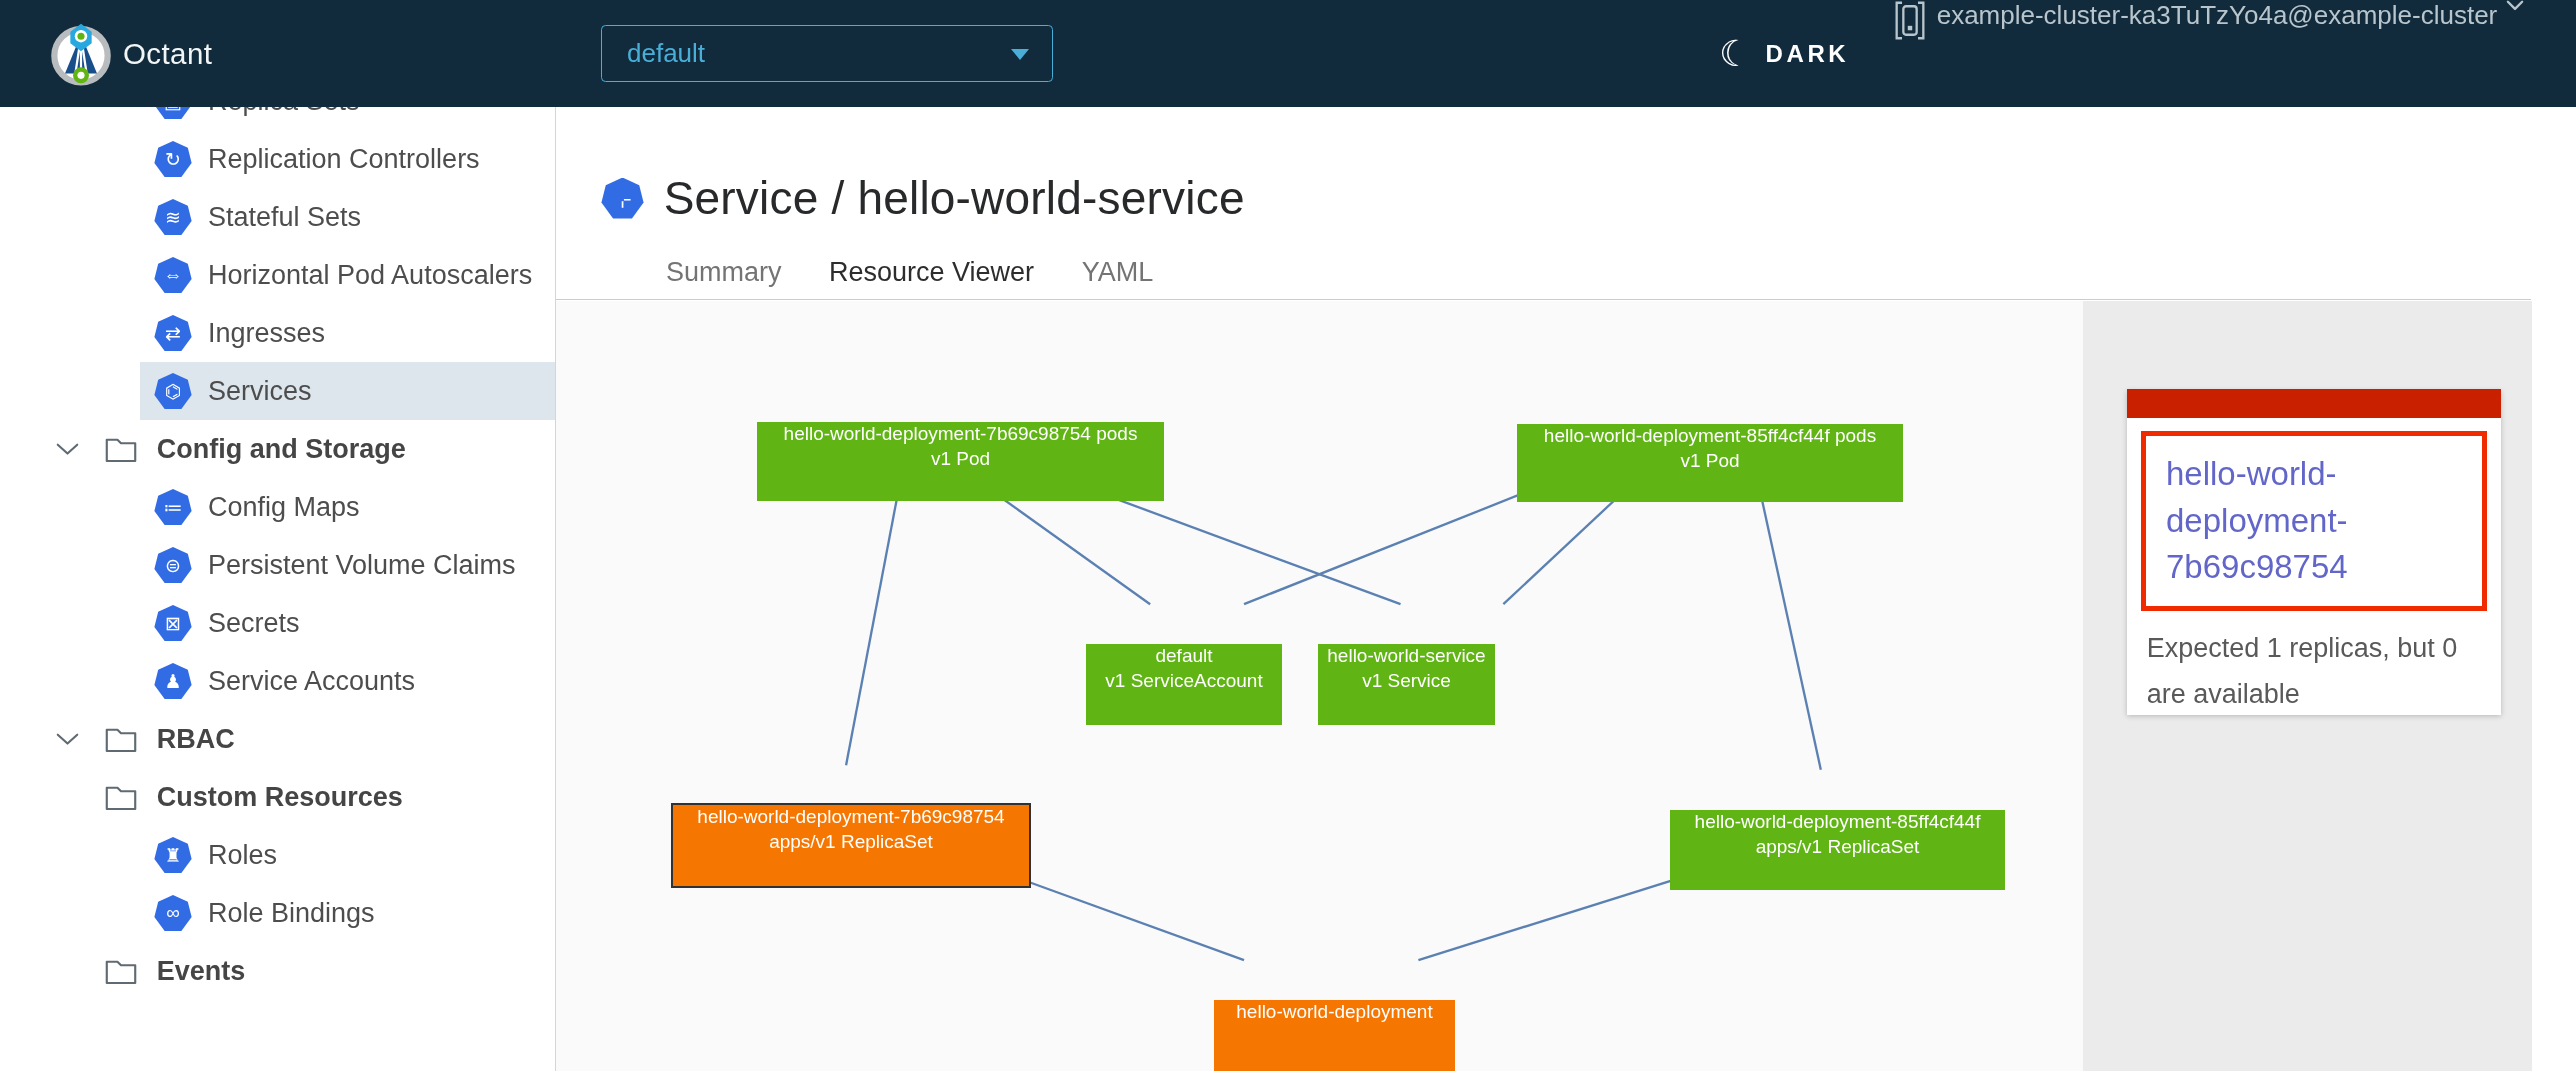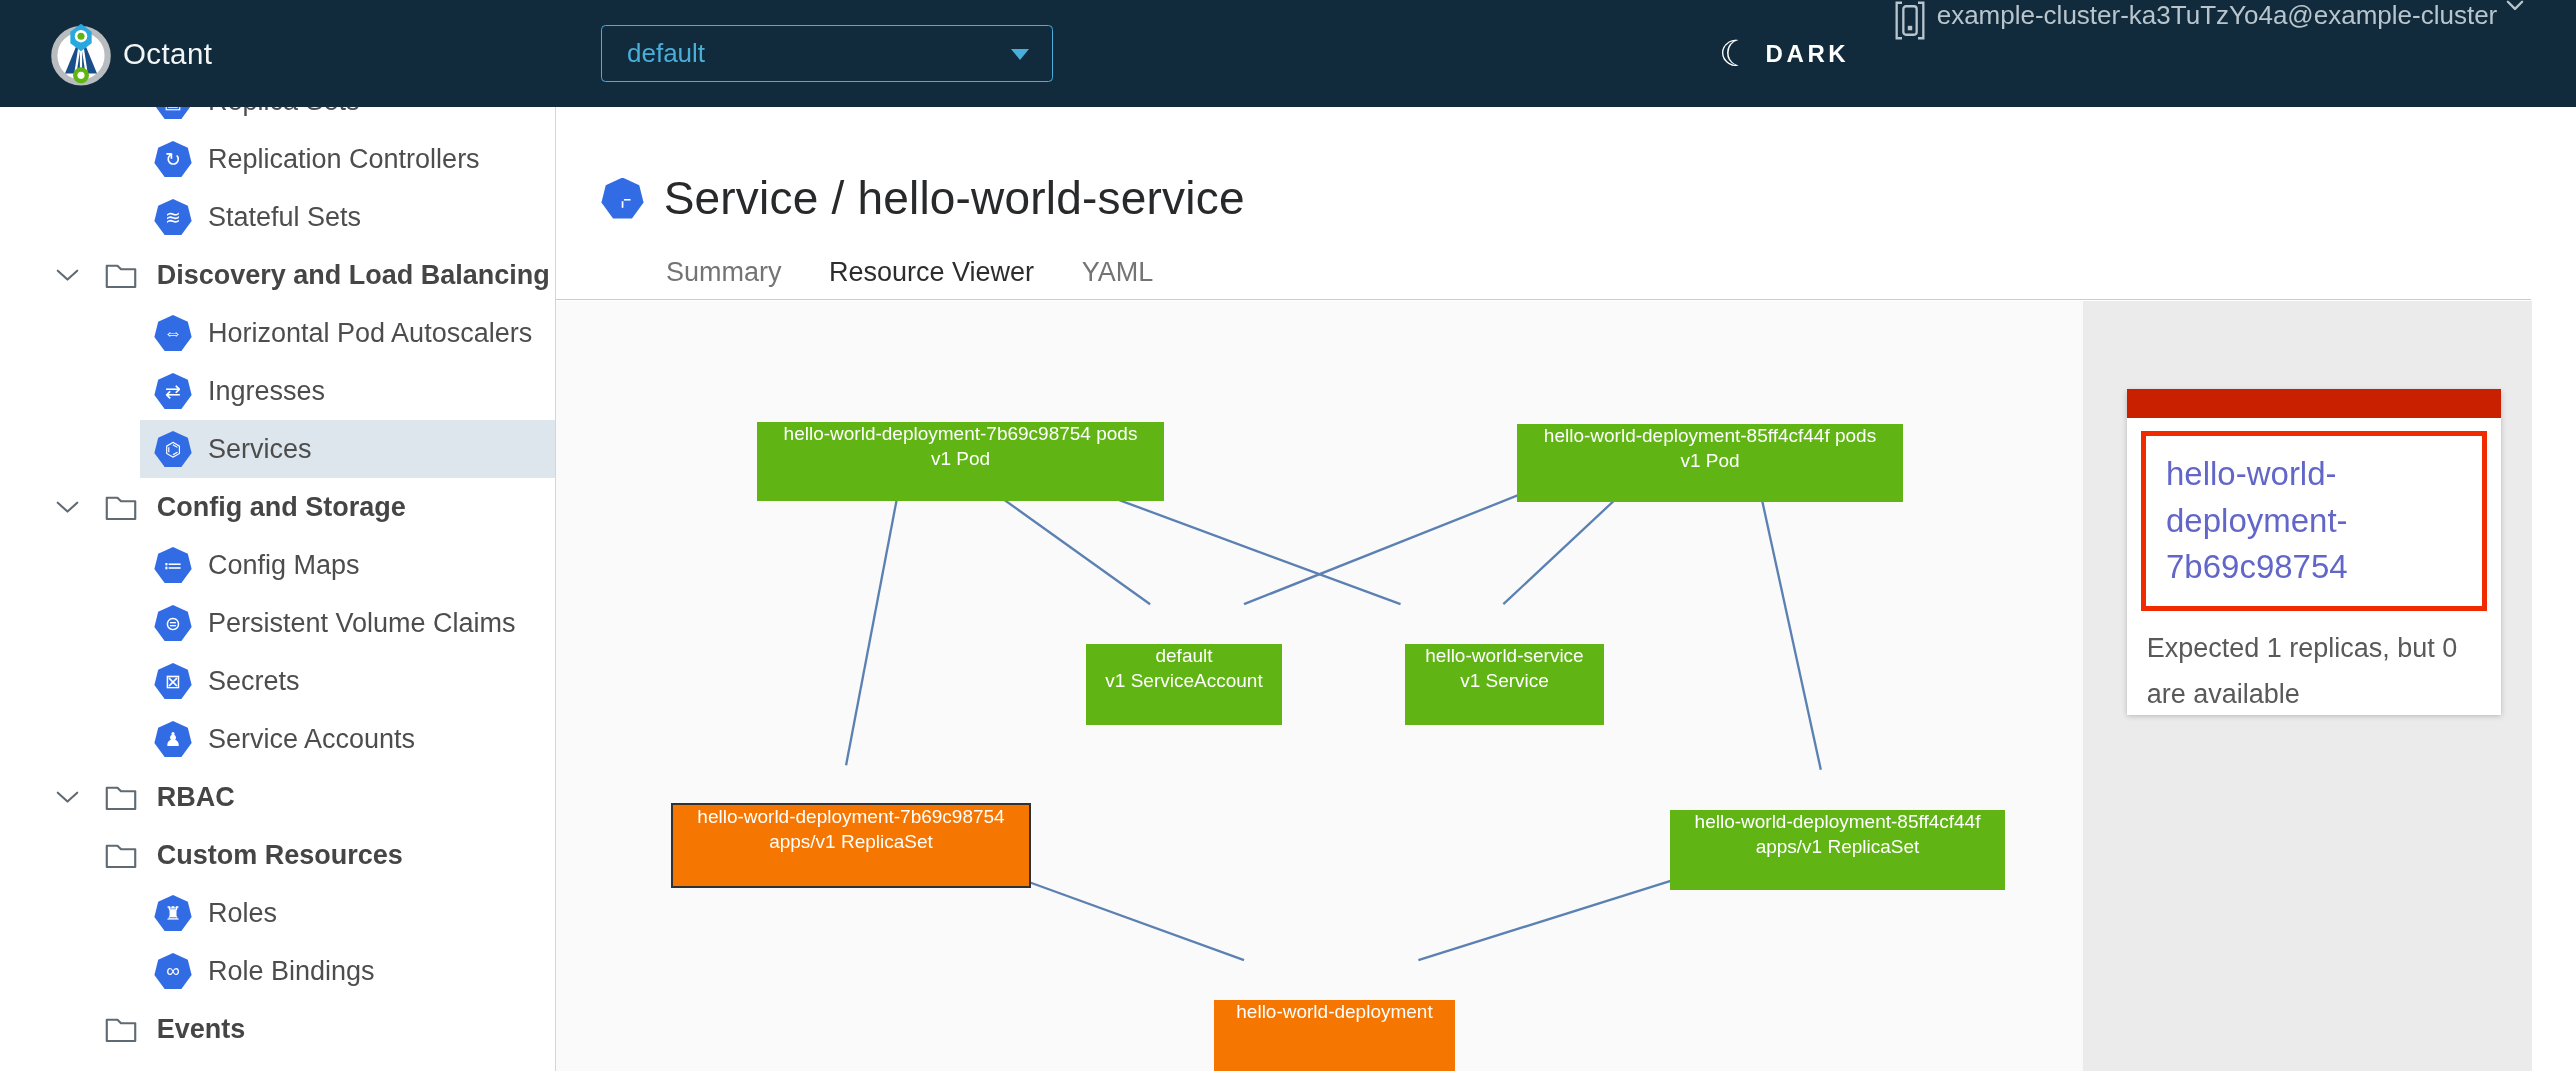--- a/index.html
+++ b/index.html
@@ -120,33 +120,20 @@
           <span class="item-label">Replica Sets</span>
         </div>
         <div class="side-row item">
           <span class="k8s-icon">↻</span>
           <span class="item-label">Replication Controllers</span>
         </div>
         <div class="side-row item">
           <span class="k8s-icon">≋</span>
           <span class="item-label">Stateful Sets</span>
         </div>
-        <div class="side-row group">
-          <span class="chev-box">
-            <svg width="23" height="14.3" viewBox="0 0 26 16">
-              <polyline points="2,3 13,13 24,3" fill="none" stroke="#5f6a72" stroke-width="2.4" stroke-linecap="round" stroke-linejoin="round"></polyline>
-            </svg>
-          </span>
-          <span class="group-folder">
-            <svg width="32" height="27" viewBox="0 0 36 30">
-              <path d="M2 4 h12 l4 4 h16 v20 h-32 z" fill="none" stroke="#5f6a72" stroke-width="2.4" stroke-linejoin="round"></path>
-            </svg>
-          </span>
-          <span class="group-label">Discovery and Load Balancing</span>
-        </div>
         <div class="side-row item">
           <span class="k8s-icon">⇔</span>
           <span class="item-label">Horizontal Pod Autoscalers</span>
         </div>
         <div class="side-row item">
           <span class="k8s-icon">⇄</span>
           <span class="item-label">Ingresses</span>
         </div>
         <div class="side-row item selected">
           <span class="k8s-icon">⌬</span>
@@ -253,21 +240,21 @@
           <div class="n2">v1 Pod</div>
         </div>
         <div class="node" style="left: 962px; top: 277px; width: 386px; height: 78px; background: rgb(96, 181, 21);">
           <div class="n1">hello-world-deployment-85ff4cf44f pods</div>
           <div class="n2">v1 Pod</div>
         </div>
         <div class="node" style="left: 531px; top: 497px; width: 196px; height: 81px; background: rgb(96, 181, 21);">
           <div class="n1">default</div>
           <div class="n2">v1 ServiceAccount</div>
         </div>
-        <div class="node" style="left: 850px; top: 497px; width: 199px; height: 81px; background: rgb(96, 181, 21);">
+        <div class="node" style="left: 763px; top: 497px; width: 177px; height: 81px; background: rgb(96, 181, 21);">
           <div class="n1">hello-world-service</div>
           <div class="n2">v1 Service</div>
         </div>
         <div class="node selected" style="left: 118px; top: 658px; width: 356px; height: 81px; background: rgb(245, 118, 0);">
           <div class="n1">hello-world-deployment-7b69c98754</div>
           <div class="n2">apps/v1 ReplicaSet</div>
         </div>
         <div class="node" style="left: 1115px; top: 663px; width: 335px; height: 80px; background: rgb(96, 181, 21);">
           <div class="n1">hello-world-deployment-85ff4cf44f</div>
           <div class="n2">apps/v1 ReplicaSet</div>

